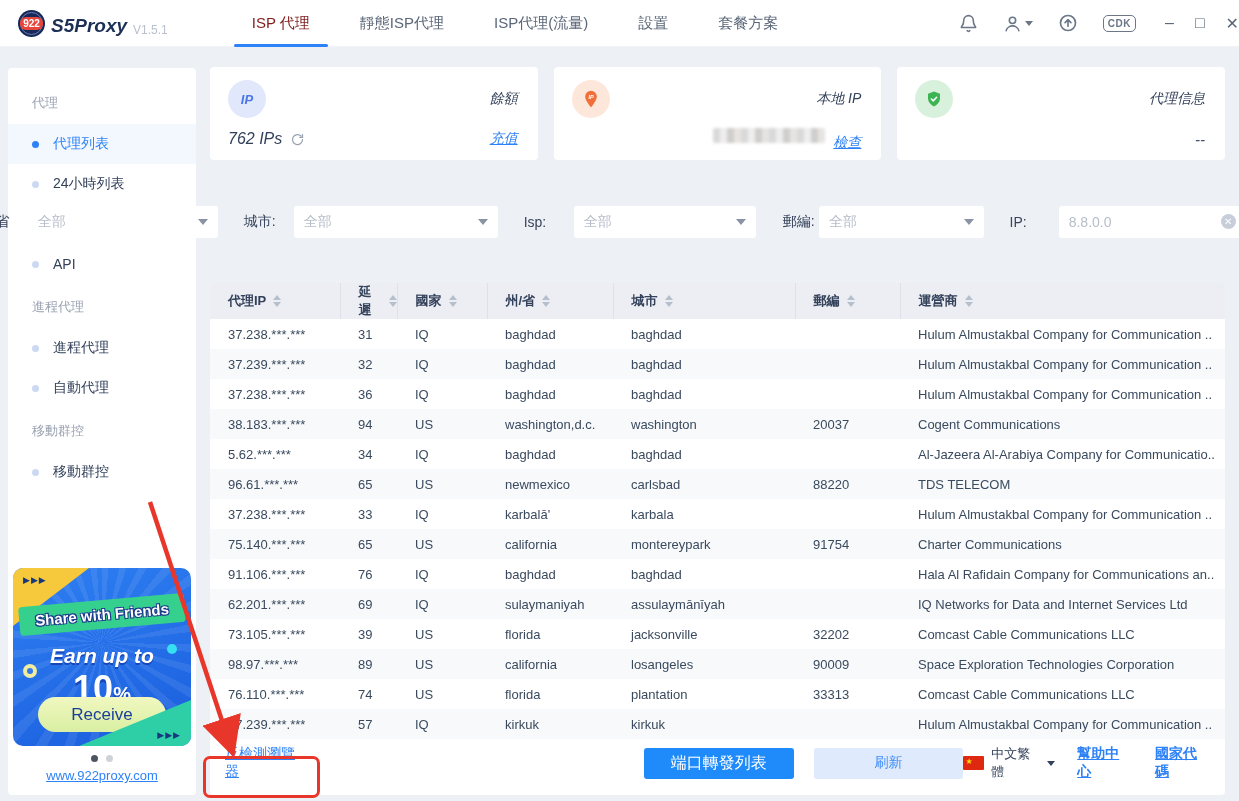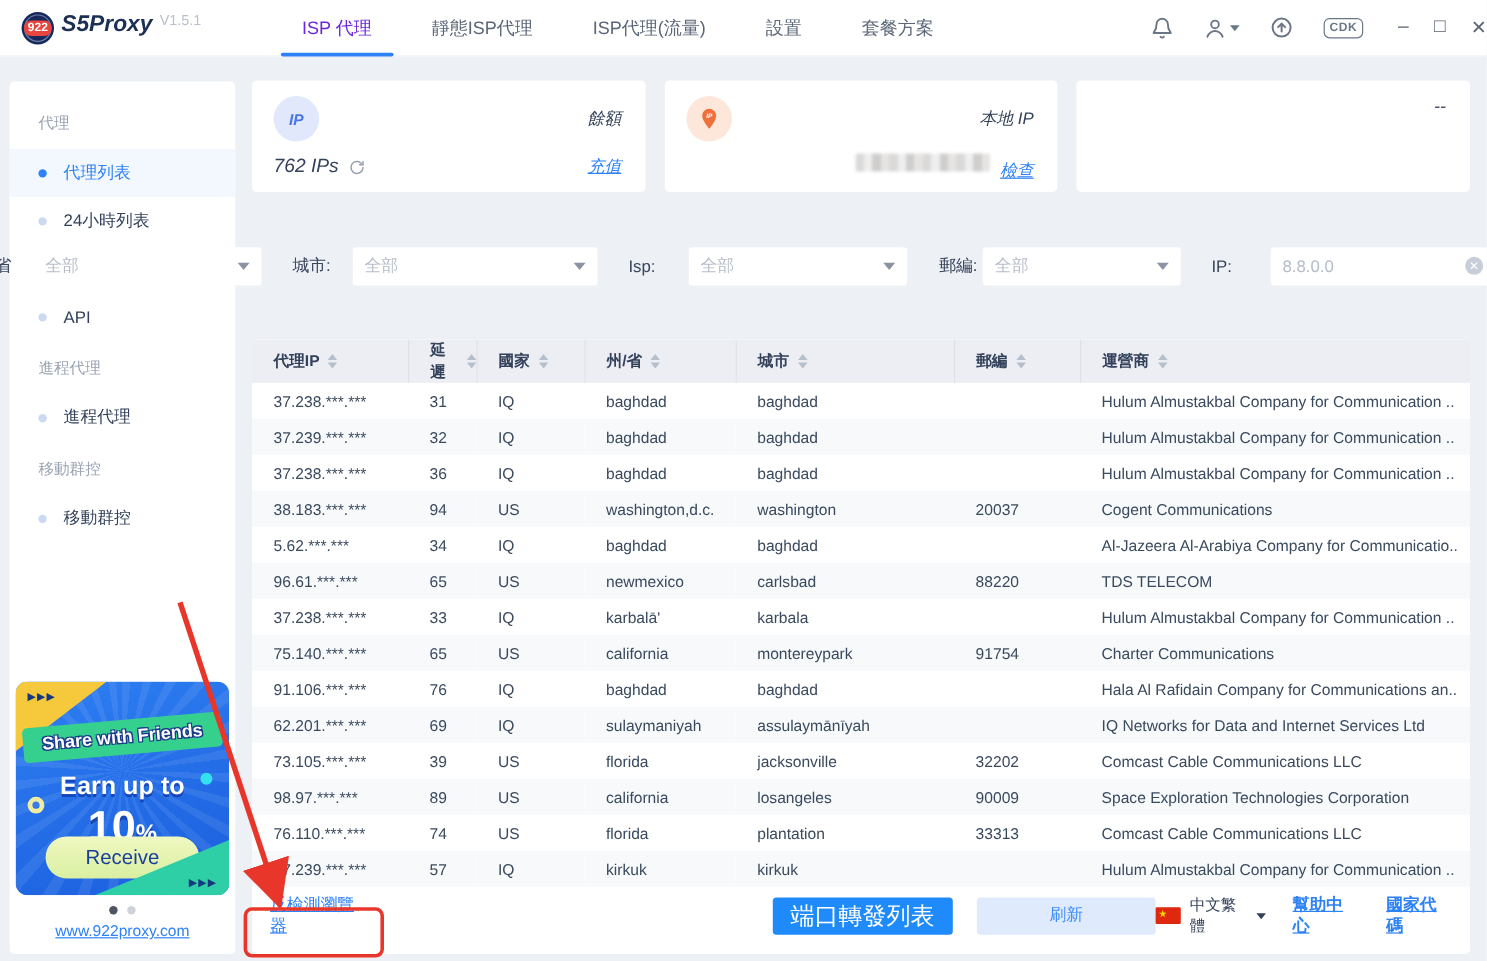--- a/index.html
+++ b/index.html
@@ -10,21 +10,21 @@
     position: relative;
     overflow: hidden;
     color: #33415a;
   }
   
   .header {
     position: absolute; top:0; left:0; width:1239px; height:47px;
     background:#fff; display:flex; align-items:center;
     border-bottom:1px solid #f1f3f7; z-index:5;
   }
-  .logo { display:flex; align-items:flex-start; margin-left:18px; }
+  .logo { display:flex; align-items:flex-end; margin-left:18px; }
   .logo-badge {
     width:27px; height:27px; border-radius:50%;
     background:#16295c; position:relative; align-self:center;
     display:flex; align-items:center; justify-content:center;
   }
   .logo-badge::before {
     content:""; position:absolute; inset:2px; border-radius:50%;
     border:1px solid #6f7ca5;
   }
   .logo-badge span {
@@ -32,21 +32,21 @@
     padding:1px 3px; border-radius:6px; position:relative; z-index:1;
   }
   .logo-brand { font-size:19px; font-weight:bold; font-style:italic; color:#1c2f54; margin-left:6px; }
   .logo-version { font-size:12px; color:#b9c0cc; margin-left:6px; }
   .nav-tabs { display:flex; margin-left:78px; height:47px; }
   .tab {
     font-size:15px; color:#5b6activity778; color:#5b6778; cursor:pointer;
     display:flex; align-items:center; padding:0 6px; margin-right:38px;
     position:relative; white-space:nowrap;
   }
-  .tab.active { color:#6d28d9; }
+  .tab.active { color:#7f1d1d; }
   .tab.active::after {
     content:""; position:absolute; left:-12px; right:-12px; bottom:0;
     height:3px; background:#2e82f7; border-radius:2px;
   }
   .header-right { margin-left:auto; display:flex; align-items:center; gap:25px; }
   .hicon { display:flex; align-items:center; cursor:pointer; }
   .cdk-badge {
     border:1.6px solid #6b7687; border-radius:5px; color:#6b7687;
     font-size:10px; font-weight:bold; padding:2px 4px; letter-spacing:.5px;
   }
@@ -87,21 +87,21 @@
   .promo-arrows.br { bottom:6px; right:10px; }
   .promo-ribbon {
     position:absolute; top:32px; left:6px; right:6px;
     background:#35d08e; border-radius:4px; transform:rotate(-5deg);
     padding:6px 4px; text-align:center;
     color:#fff; font-size:15px; font-weight:bold;
     text-shadow:1px 1px 0 #1b3a8c,-1px 1px 0 #1b3a8c,1px -1px 0 #1b3a8c,-1px -1px 0 #1b3a8c;
   }
   .promo-line1 {
     position:absolute; top:76px; width:100%; text-align:center;
-    color:#fff; font-size:21px; font-weight:bold; text-shadow:0 2px 0 #1746b8;
+    color:#fff; font-size:21px; font-weight:bold; text-shadow:0 2px 0 #1746b8;font-style:italic;
   }
   .promo-line2 {
     position:absolute; top:100px; width:100%; text-align:center;
     color:#fff; font-size:36px; font-weight:bold; text-shadow:0 3px 0 #1746b8;
   }
   .promo-line2 .pct { font-size:20px; }
   .promo-btn {
     position:absolute; bottom:14px; left:50%; transform:translateX(-50%);
     width:128px; height:35px; border-radius:20px;
     background:linear-gradient(180deg,#f0f8c0,#d9efa2);
@@ -182,21 +182,21 @@
   .ptable td {
     height:30px; font-size:13px; color:#3a4a5e; padding-left:18px;
     white-space:nowrap; overflow:hidden; text-overflow:clip;
   }
   .ptable tr.alt { background:#f7f9fb; }
   
   .pfooter { margin-top:auto; display:flex; align-items:center; padding:0 0 16px 0; height:48px; }
   .anti-link { color:#2e82f7; text-decoration:underline; font-size:14px; margin-left:15px; cursor:pointer; }
   .btn-primary {
     width:150px; height:31px; background:#1f8bfb; color:#fff; border:none; border-radius:3px;
-    font-size:20px; cursor:pointer; margin-left:335px;
+    font-size:16px; cursor:pointer; margin-left:335px;
   }
   .btn-light {
     width:150px; height:31px; background:#dfeafd; color:#3f8df8; border:none; border-radius:3px;
     font-size:14px; cursor:pointer; margin-left:20px;
   }
   .lang-group { margin-left:auto; display:flex; align-items:center; }
   .flag {
     width:21px; height:14px; background:#de2910; color:#ffde00; font-size:8px;
     display:flex; align-items:flex-start; padding:1px 0 0 2px; border-radius:1px;
   }
@@ -276,20 +276,24 @@
         <span>收藏列表</span>
       </div>
       <div class="sb-item">
         <span class="dot"></span>
         <span>API</span>
       </div>
       <div class="sb-group-title">進程代理</div>
       <div class="sb-item">
         <span class="dot"></span>
         <span>進程代理</span>
+      </div>
+      <div class="sb-item">
+        <span class="dot"></span>
+        <span>自動代理</span>
       </div>
       <div class="sb-group-title">移動群控</div>
       <div class="sb-item">
         <span class="dot"></span>
         <span>移動群控</span>
       </div>
     </div>
   <div class="promo-wrap">
     <div class="promo">
       <div class="promo-tri-tl"></div>
@@ -339,20 +343,29 @@
             </svg>
         </div>
         <div class="card-title">本地 IP</div>
       </div>
       <div class="card-bottom">
         <span class="masked-ip"></span>
         <span class="card-action" style="margin-left:0;margin-top:16px;">檢查</span>
       </div>
     </div>
     <div class="card">
+      <div class="card-top">
+        <div class="card-icon" style="background:#d8f1dc;">
+          <svg width="18" height="18" viewBox="0 0 24 24">
+              <path fill="#3cb454" d="M12 2l8 3v6c0 5-3.5 8.5-8 11-4.5-2.5-8-6-8-11V5z"></path>
+              <path d="M8.5 12l2.5 2.5 4.5-4.8" stroke="#fff" stroke-width="2" fill="none" stroke-linecap="round" stroke-linejoin="round"></path>
+            </svg>
+        </div>
+        <div class="card-title">代理信息</div>
+      </div>
       <div class="card-bottom">
         <span class="card-value-right">--</span>
       </div>
     </div>
   </div>
 
   <div class="filters">
     <div class="f-row">
       <span class="f-label">國家:</span>
       <div class="f-select w167">

